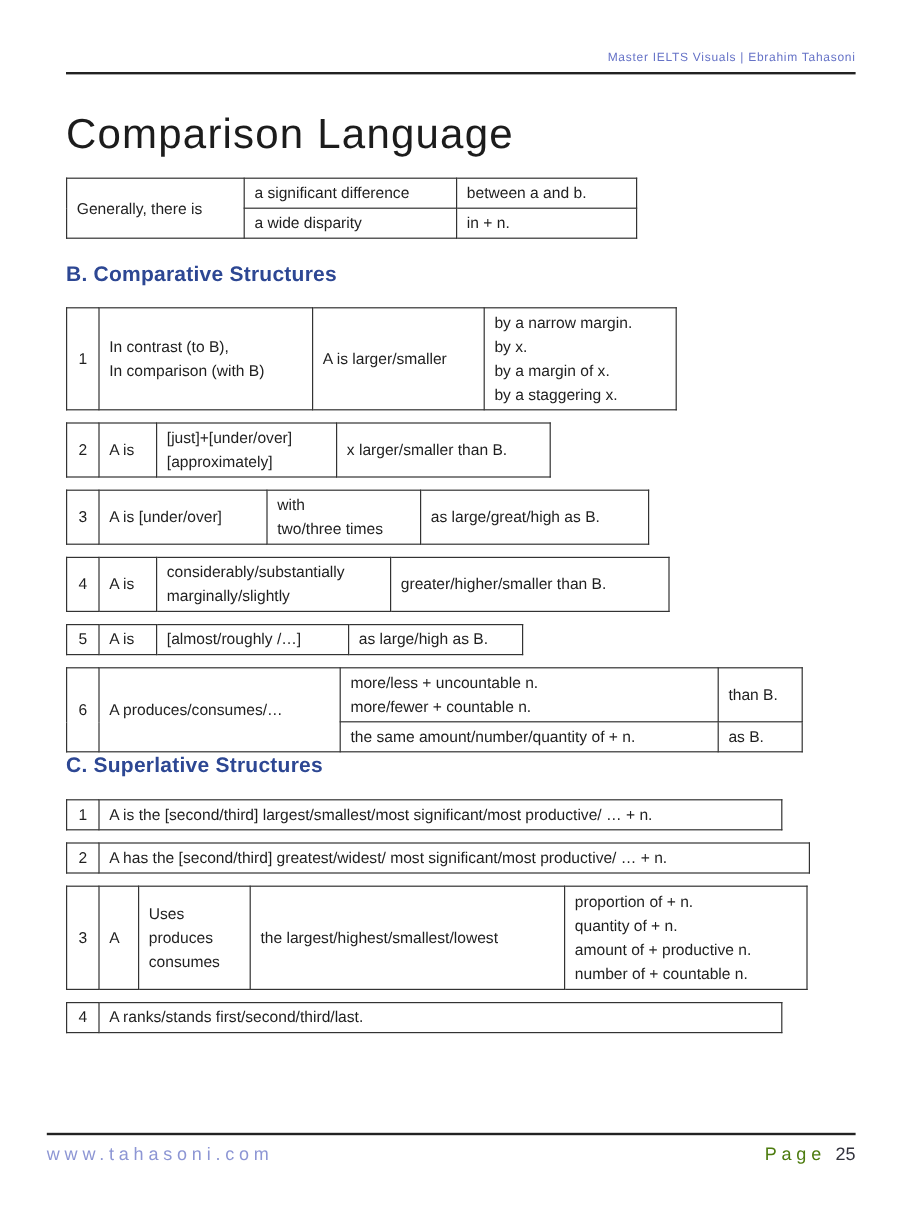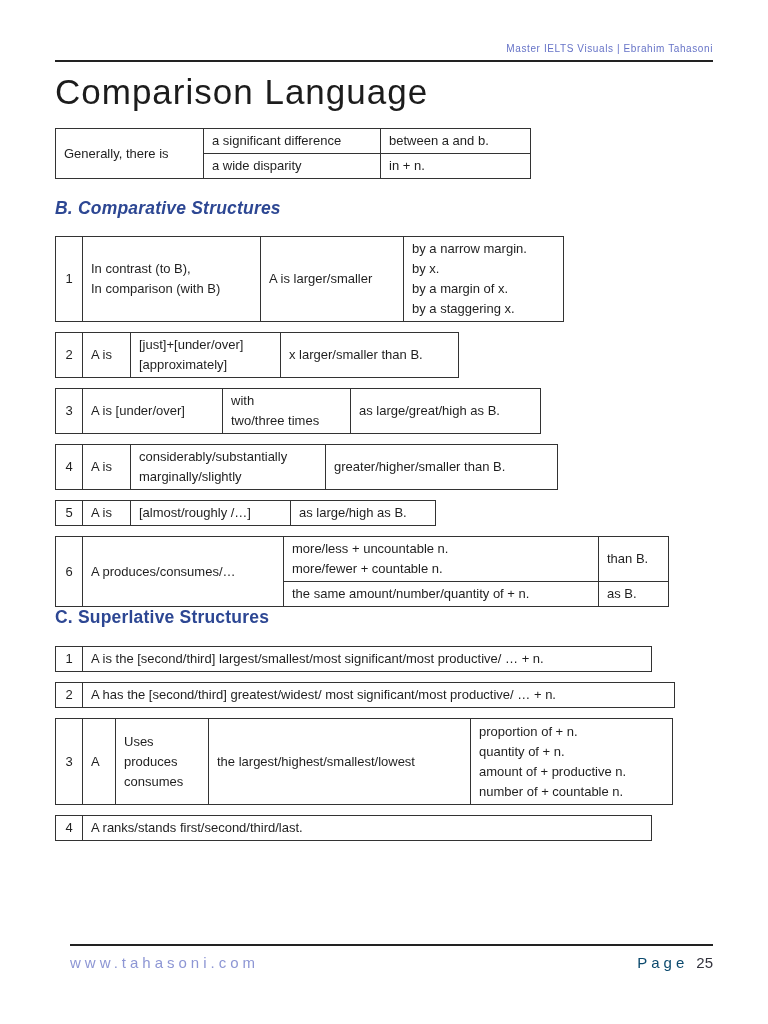--- a/index.html
+++ b/index.html
@@ -22,36 +22,36 @@
     text-align: right;
   }
   .header-credit {
     font-size: 10px;
     color: #6673c7;
     letter-spacing: 0.6px;
   }
 
   
   .page-title {
-    margin-top: 10px;
+    margin-top: 30px;
     font-size: 35px;
     font-weight: 400;
     letter-spacing: 1px;
     color: #1c1c1c;
   }
 
   
   .section-heading {
     font-size: 17.5px;
     font-weight: 700;
     color: #2d4793;
     letter-spacing: 0.2px;
   }
   .h-a { margin-top: 23px; }
-  .h-b { margin-top: 19px; font-style: italic; }
+  .h-b { margin-top: 19px; }
   .h-c { }
 
   
   table {
     border-collapse: collapse;
     table-layout: fixed;
     font-size: 13px;
     color: #1f1f1f;
   }
   td {
@@ -65,36 +65,36 @@
   td.num { text-align: center; padding: 2px 2px; }
   .t-a  { margin-top: 16px; }
   .t-b1 { margin-top: 17px; }
   .t-gap { margin-top: 10px; }
   .t-c1 { margin-top: 18px; }
   .line { line-height: 20px; }
 
   
   .footer {
     position: absolute;
-    left: 70px; right: 55px; top: 944px;
+    left: 39px; right: 55px; top: 944px;
     border-top: 2.5px solid #222222;
     padding-top: 8px;
     display: flex;
     justify-content: space-between;
     align-items: baseline;
   }
   .footer-site {
     font-size: 15px;
     color: #8d96d4;
     letter-spacing: 4px;
   }
   .footer-page { display: flex; align-items: baseline; gap: 8px; }
   .footer-page-word {
     font-size: 15px;
-    color: #0c4a6e;
+    color: #4d7c0f;
     letter-spacing: 4px;
   }
   .footer-page-num {
     font-size: 15px;
     color: #33333d;
   }
 </style>
 </head>
 <body>
 

